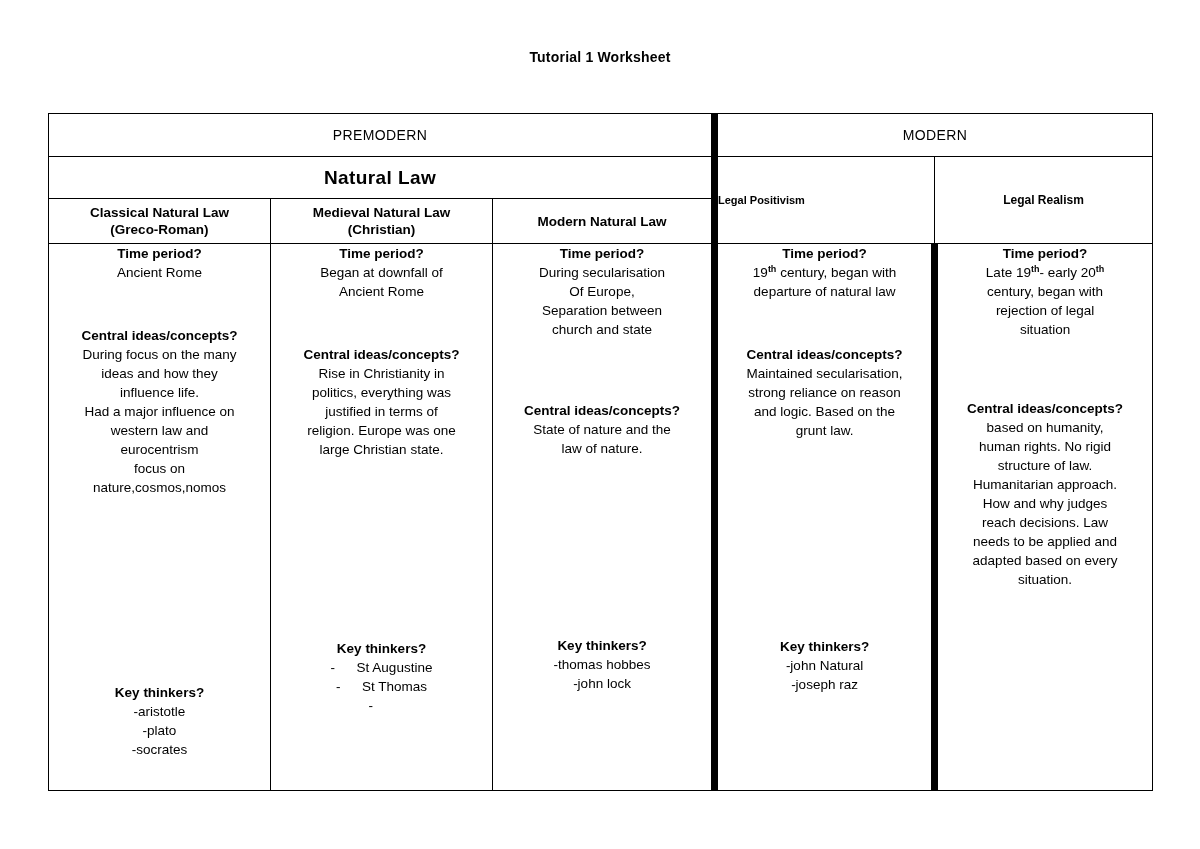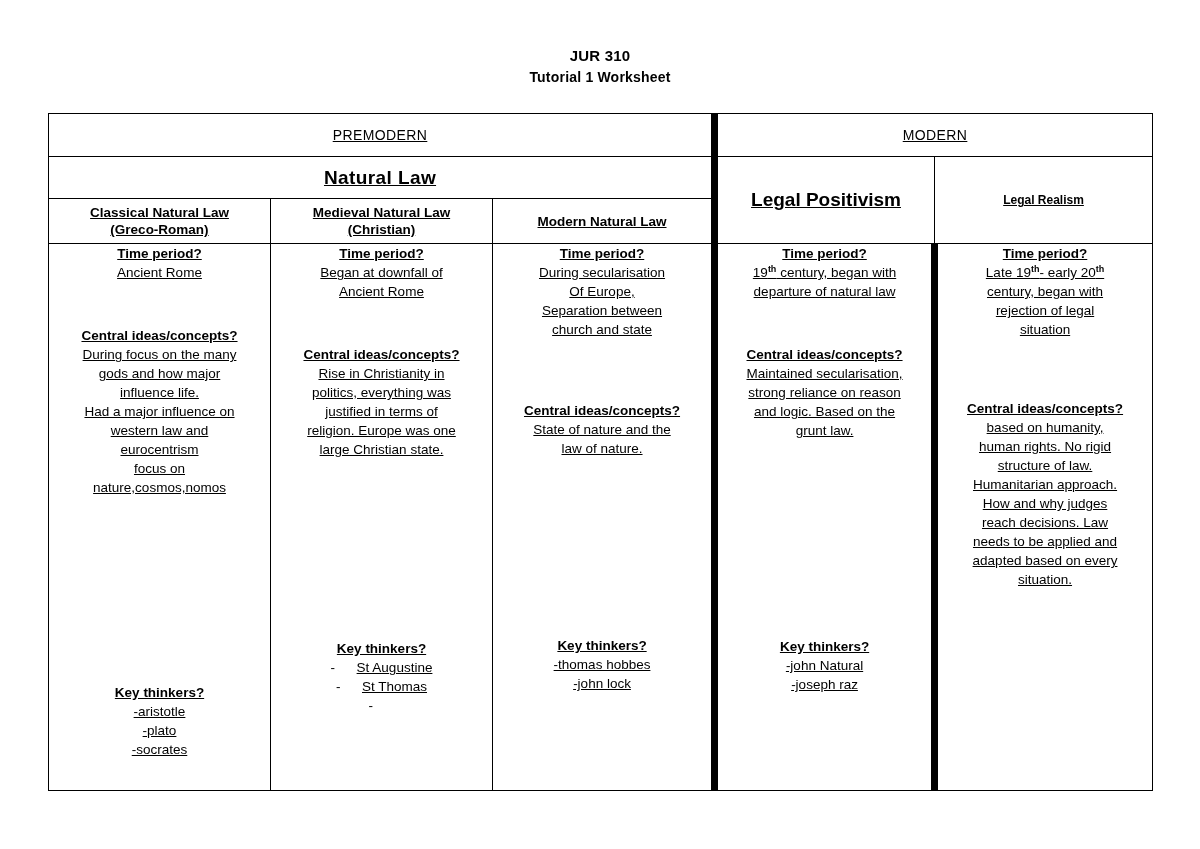--- a/index.html
+++ b/index.html
@@ -52,21 +52,20 @@
   table.worksheet {
     border-collapse: collapse;
     table-layout: fixed;
     width: 1104px;
     height: 678px;
   }
   table.worksheet td {
     vertical-align: top;
     padding: 0;
     background: #ffffff;
-    text-decoration: underline;
   }
 
   
   .bd { border: 1.5px solid #000; }
 
   
   .sep-left { border-left: 7px solid #000; }
   .sep-right { border-right: 7px solid #000; }
 
   .band {
@@ -93,23 +92,23 @@
     text-align: center;
     vertical-align: middle !important;
     font-weight: bold;
     font-size: 13.5px;
     height: 44px;
     line-height: 17px;
   }
   .cat-positivism {
     background: #44BA96;
     vertical-align: middle !important;
-    text-align: center;
-    font-weight: bold;
-    font-size: 19px;
+    text-align: left;
+    font-weight: bold;
+    font-size: 11px;
   }
   .cat-realism {
     background: #3F8B53;
     vertical-align: middle !important;
     text-align: center;
     font-weight: bold;
     font-size: 12px;
   }
 
   
@@ -139,21 +138,20 @@
     display: block;
   }
   .dash-row .dash { display: inline-block; width: 26px; text-align: left; }
 </style>
 </head>
 <body>
 
 <div class="page">
 
   <div class="title-block">
-    <div class="title-line1">JUR 310</div>
     <div class="title-line2">Tutorial 1 Worksheet</div>
   </div>
 
   <div class="table-wrap">
     <table class="worksheet">
       <colgroup>
         <col style="width:222px">
         <col style="width:222px">
         <col style="width:222px">
         <col style="width:220px">
@@ -190,21 +188,21 @@
 
         <td class="bd body-cell">
           <div class="blk">
             <span class="q">Time period?</span>
             <span class="a">Ancient Rome</span>
           </div>
           <div class="spacer-lg"></div>
           <div class="blk">
             <span class="q">Central ideas/concepts?</span>
             <span class="a">During focus on the many</span>
-            <span class="a">gods and how major</span>
+            <span class="a">ideas and how they</span>
             <span class="a">influence life.</span>
             <span class="a">Had a major influence on</span>
             <span class="a">western law and</span>
             <span class="a">eurocentrism</span>
             <span class="a">focus on</span>
             <span class="a">nature,cosmos,nomos</span>
           </div>
           <div style="height:186px"></div>
           <div class="blk">
             <span class="q">Key thinkers?</span>

